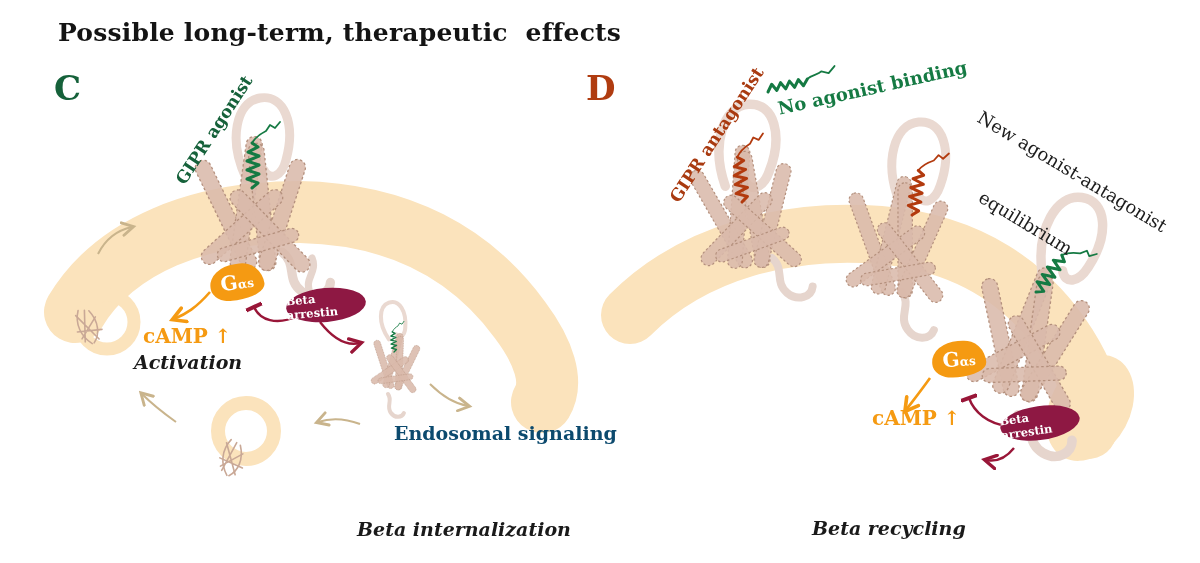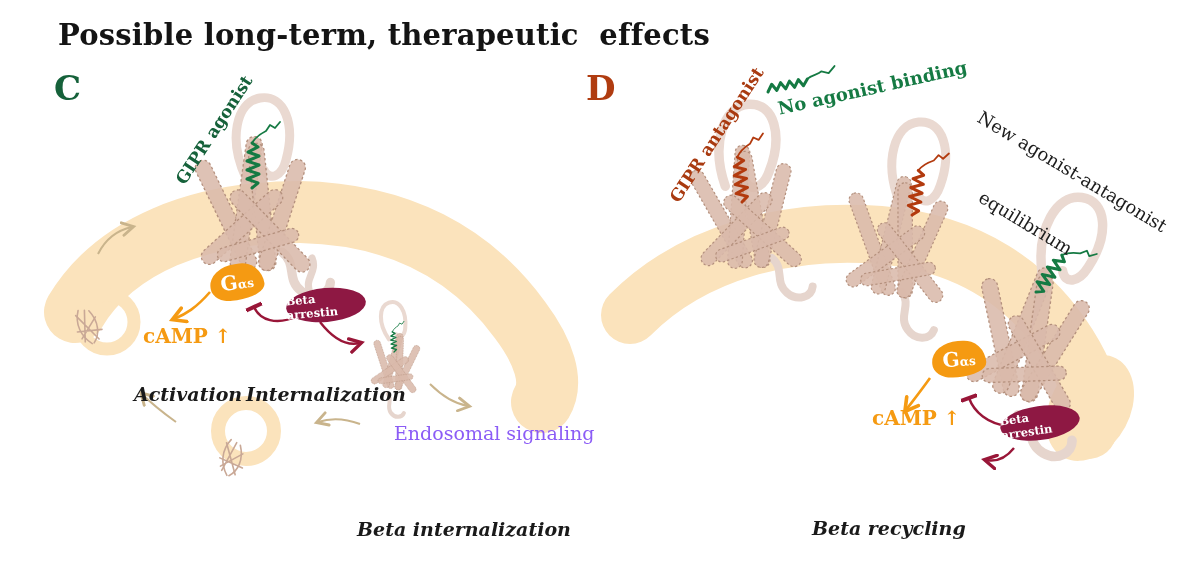--- a/index.html
+++ b/index.html
@@ -2,36 +2,36 @@
 <html><head>
 <meta charset="utf-8">
 <style>
   html,body{margin:0;padding:0;background:#fff;}
   .stage{
     position:relative;width:1200px;height:563px;background:#ffffff;overflow:hidden;
     font-family:"DejaVu Serif","Liberation Serif",serif;
   }
   .art{position:absolute;left:0;top:0;width:1200px;height:563px;}
   .txt{position:absolute;white-space:pre;}
-  .title{left:58px;top:18px;font-size:29px;font-weight:700;color:#141414;letter-spacing:.2px;}
+  .title{left:58px;top:18px;font-size:25px;font-weight:700;color:#141414;letter-spacing:.2px;}
   .panel-letter{font-size:34px;font-weight:700;}
   .pc{left:54px;top:68px;color:#15613a;}
   .pd{left:586px;top:68px;color:#b03c10;}
   .ligand{font-size:17px;font-weight:700;transform-origin:left bottom;}
   .lig-c{left:188px;top:168px;color:#15613a;transform:rotate(-57deg);}
   .lig-d{left:682px;top:186px;color:#a93a10;transform:rotate(-57deg);}
   .noagonist{left:778px;top:98px;font-size:18px;font-weight:600;color:#157a43;transform:rotate(-12.5deg);transform-origin:left center;}
   .equilibrium{left:948px;top:104px;width:190px;text-align:center;font-size:18px;color:#1c1c1c;line-height:1.25;transform:rotate(31deg);transform-origin:center;}
   .camp{font-size:20px;color:#f59a12;font-weight:700;}
   .camp-c{left:143px;top:324px;}
   .camp-d{left:872px;top:406px;}
-  .blacklab{font-size:19px;font-weight:700;font-style:italic;color:#1a1a1a;margin-top:32px;}
+  .blacklab{font-size:19px;font-weight:700;font-style:italic;color:#1a1a1a;}
   .act{left:134px;top:351px;}
   .int{left:246px;top:351px;}
-  .endo{left:394px;top:422px;font-size:19px;font-weight:400;color:#8b5cf6;}
+  .endo{left:394px;top:422px;font-size:19px;font-weight:700;color:#0c4a6e;}
   .outcomes{font-size:19px;font-weight:700;font-style:italic;color:#1a1a1a;line-height:1.24;}
   .out-c{left:357px;top:471px;}
   .out-d{left:812px;top:470px;}
   .blob{
     position:absolute;display:flex;align-items:center;justify-content:center;
     color:#fff;font-weight:700;
   }
   .gs{
     width:54px;height:36px;background:#f59a12;font-size:20px;
     border-radius:55% 45% 60% 40% / 60% 70% 40% 45%;
@@ -193,21 +193,20 @@
   <div class="blob gs gs-d">
     <span>G</span>
       <sub>αs</sub>
   </div>
   <div class="blob ba ba-d">Beta arrestin</div>
 
   <div class="txt camp camp-c">cAMP ↑</div>
   <div class="txt camp camp-d">cAMP ↑</div>
 
   <div class="txt blacklab act">Activation</div>
-  <div class="txt blacklab int">Internalization</div>
 
   <div class="txt endo">Endosomal signaling</div>
 
   <div class="txt outcomes out-c">
     <div>Beta internalization</div>
     
     
   </div>
 
   <div class="txt outcomes out-d">

